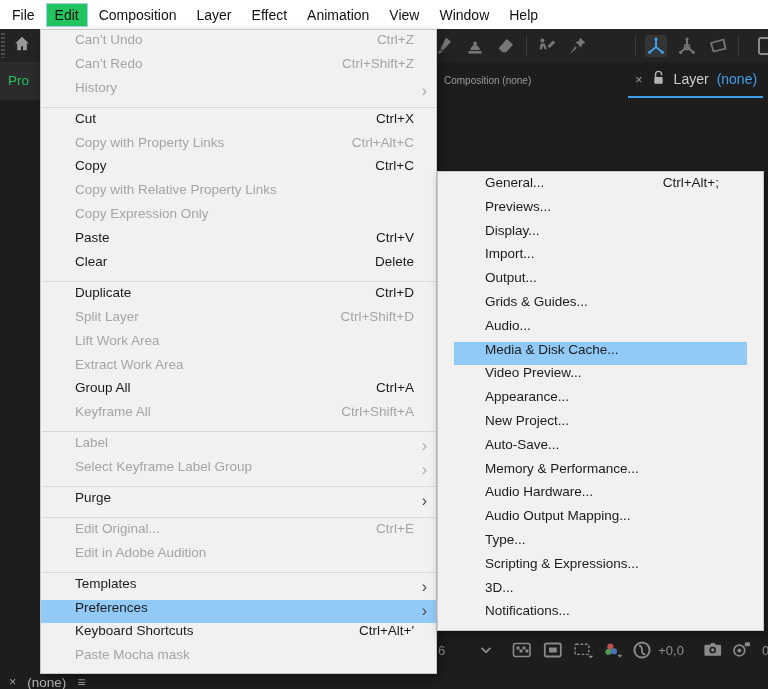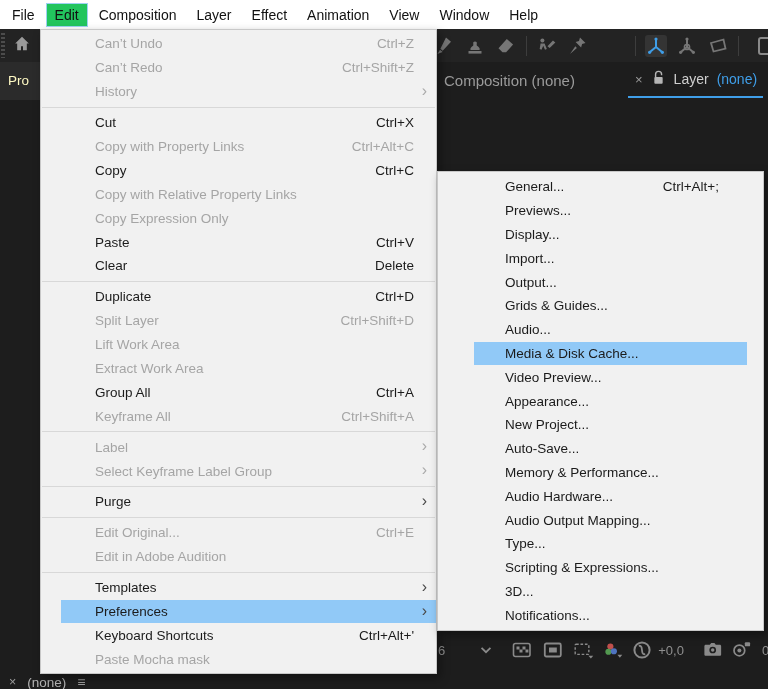--- a/index.html
+++ b/index.html
@@ -21,43 +21,43 @@
   .home-btn{position:absolute;left:7px;top:32px;width:30px;height:27px;display:flex;align-items:center;justify-content:center;z-index:1;}
   #toolbar-icons{position:absolute;left:433px;top:29px;height:33px;display:flex;align-items:center;gap:9px;z-index:1;}
   .tool-icon{width:22px;height:22px;display:flex;align-items:center;justify-content:center;}
   .tool-icon.selected{background:#343434;border-radius:3px;}
   .tool-sep{width:1px;height:20px;background:#3d3d3d;}
   .sp-lg{width:28px;}
   .panel-edge-icon{position:absolute;left:757px;top:35px;z-index:1;}
   
   .tabs-row{position:absolute;left:0;top:62px;width:768px;height:38px;background:#1d1d1d;z-index:1;}
   .project-tab{position:absolute;left:0;top:62px;width:40px;height:38px;background:#2b2b2b;
-    color:#fef9c3;font-size:13.5px;line-height:38px;padding-left:8px;box-sizing:border-box;
+    color:#22c55e;font-size:13.5px;line-height:38px;padding-left:8px;box-sizing:border-box;
     overflow:hidden;white-space:nowrap;z-index:1;}
-  .comp-tab{position:absolute;left:444px;top:62px;height:38px;line-height:38px;color:#9b9b9b;font-size:15px;z-index:1;white-space:nowrap;text-align:right;}
+  .comp-tab{position:absolute;left:444px;top:62px;height:38px;line-height:38px;color:#9b9b9b;font-size:10px;z-index:1;white-space:nowrap;text-align:right;}
   .layer-tab{position:absolute;left:628px;top:62px;width:135px;height:36px;display:flex;align-items:center;gap:8px;
     font-size:14px;color:#cfcfcf;border-bottom:2px solid #3f9ee8;padding-left:7px;box-sizing:border-box;z-index:1;white-space:nowrap;}
   .layer-close{color:#9b9b9b;font-size:13px;}
   .layer-none{color:#3f9ee8;}
   
   .left-panel{position:absolute;left:0;top:100px;width:40px;height:589px;background:#1d1d1d;z-index:1;}
   .search-box{position:absolute;left:4px;top:138px;width:34px;height:23px;background:#141414;
     border:1px solid #3c3c3c;border-radius:3px;display:flex;align-items:center;justify-content:center;gap:1px;}
   .search-caret{color:#8a8a8a;font-size:8px;}
   .col-header{position:absolute;left:0;top:172px;width:40px;height:22px;background:#232323;
     border-top:1px solid #141414;border-bottom:1px solid #141414;box-sizing:border-box;
     color:#9b9b9b;font-size:12.5px;line-height:20px;}
   .col-header span{display:inline-block;margin-left:28px;padding-left:5px;border-left:1px solid #4a4a4a;}
   .mini-monitor{position:absolute;left:6px;top:538px;}
   
   .menu-panel{position:absolute;background:#f1f1f1;border:1px solid #c8c8c8;box-sizing:border-box;
     box-shadow:3px 4px 9px rgba(0,0,0,.38);font-size:13.5px;color:#1b1b1b;}
   #edit-menu{left:40px;top:29px;width:397px;padding:2px 0;z-index:5;}
   #prefs-submenu{left:437px;top:171px;width:327px;padding:3px 16px;z-index:6;}
-  .menu-item{position:relative;display:flex;align-items:center;height:23.9px;padding:0 22px 0 34px;margin-left:20px;}
+  .menu-item{position:relative;display:flex;height:23.9px;padding:0 22px 0 34px;}
   #prefs-submenu .menu-item{height:23.8px;padding:0 28px 0 31px;}
   .menu-item.disabled{color:#a5a5a5;}
   .menu-item.highlighted{background:#91c9f7;}
   .menu-shortcut{margin-left:auto;}
   .menu-arrow{position:absolute;right:9px;top:50%;transform:translateY(-55%);font-size:16px;color:#4a4a4a;}
   .menu-item.disabled .menu-arrow{color:#ababab;}
   .menu-separator{border-top:1px solid #d8d8d8;margin:3px 1px;}
   
   .bottom-bar{position:absolute;left:438px;top:635px;height:30px;display:flex;align-items:center;
     color:#8f8f8f;font-size:13px;z-index:1;white-space:nowrap;}

